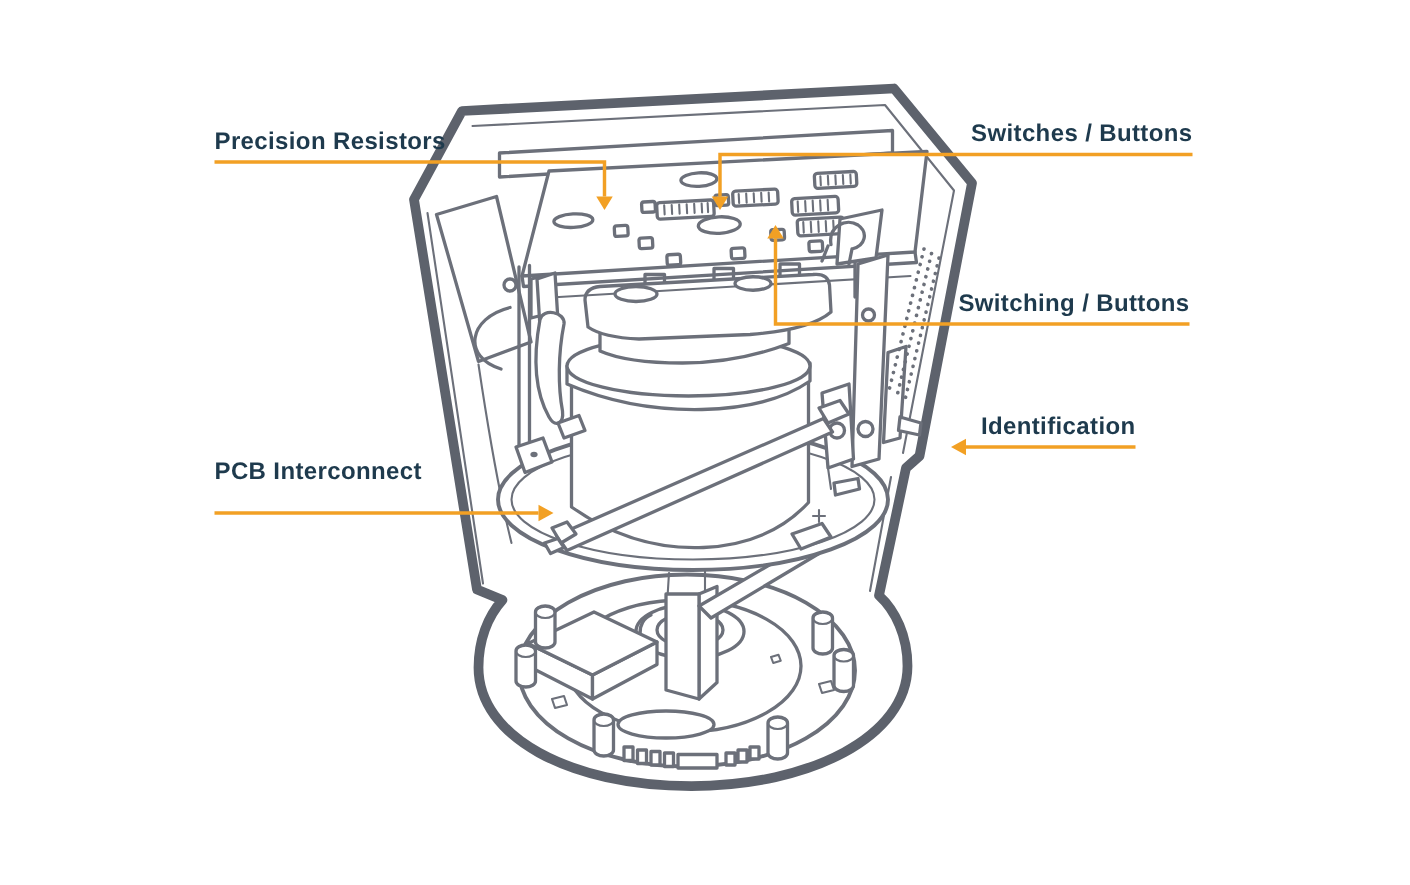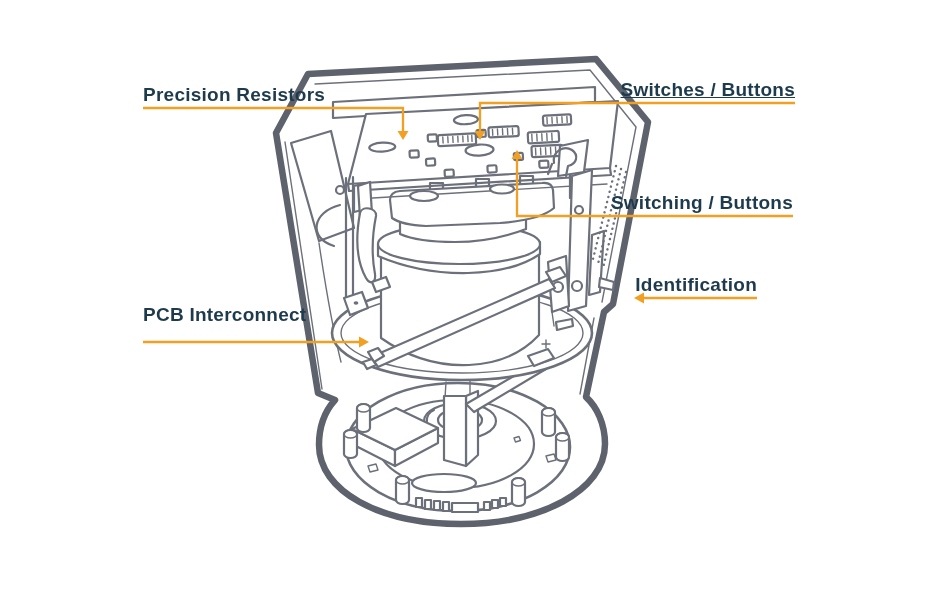--- a/index.html
+++ b/index.html
@@ -2,21 +2,21 @@
 <html style="--background: #FFFFFF; --accent: #F2A024; --label: #1E3A4D; --line: #6C707A; --outline: #5D626C;"><head>
 <meta charset="utf-8">
 <style>
   html,body{margin:0;padding:0;background:#fff;}
   #stage{
     position:relative;width:940px;height:590px;background:var(--background,#fff);
     font-family:"Liberation Sans",sans-serif;overflow:hidden;
   }
   #art{position:absolute;left:0;top:0;}
   .label{
-    position:absolute;font-weight:700;font-size:19px;line-height:17px;
+    position:absolute;font-weight:700;font-size:16px;line-height:17px;
     color:var(--label,#1E3A4D);letter-spacing:.25px;white-space:nowrap;
   }
   .label.right{text-align:right;}
   
   .thick{stroke:var(--outline,#5D626C);stroke-width:6.5;fill:#fff;stroke-linejoin:round;stroke-linecap:round;}
   .ln{stroke:var(--line,#6C707A);stroke-width:2.2;fill:none;stroke-linejoin:round;stroke-linecap:round;}
   .lnf{stroke:var(--line,#6C707A);stroke-width:2.2;fill:#fff;stroke-linejoin:round;stroke-linecap:round;}
   .thin{stroke-width:1.4;}
   .mid{stroke-width:2.6;}
   .dots{stroke:var(--line,#6C707A);stroke-width:2.4;fill:none;stroke-linecap:round;stroke-dasharray:.1 5.2;}
@@ -201,20 +201,20 @@
       <path class="accf" d="M644,292.5 L644,303.5 L634,298 Z"></path>
     </g>
     <g>
       <path class="acc" d="M143,342 L359,342"></path>
       <path class="accf" d="M359,336.5 L359,347.5 L369,342 Z"></path>
     </g>
   </svg>
 
   <div class="label" style="left:143px;top:86px;">Precision Resistors</div>
 
-  <div class="label right" style="right:145px;top:81px;text-decoration:underline;">Switches / Buttons</div>
+  <div class="label right" style="right:145px;top:81px;">Switches / Buttons</div>
 
   <div class="label right" style="right:147px;top:194px;">Switching / Buttons</div>
 
   <div class="label right" style="right:183px;top:276px;text-align:right;">Identification</div>
 
   <div class="label" style="left:143px;top:306px;">PCB Interconnect</div>
 </div>
 
 </body></html>

